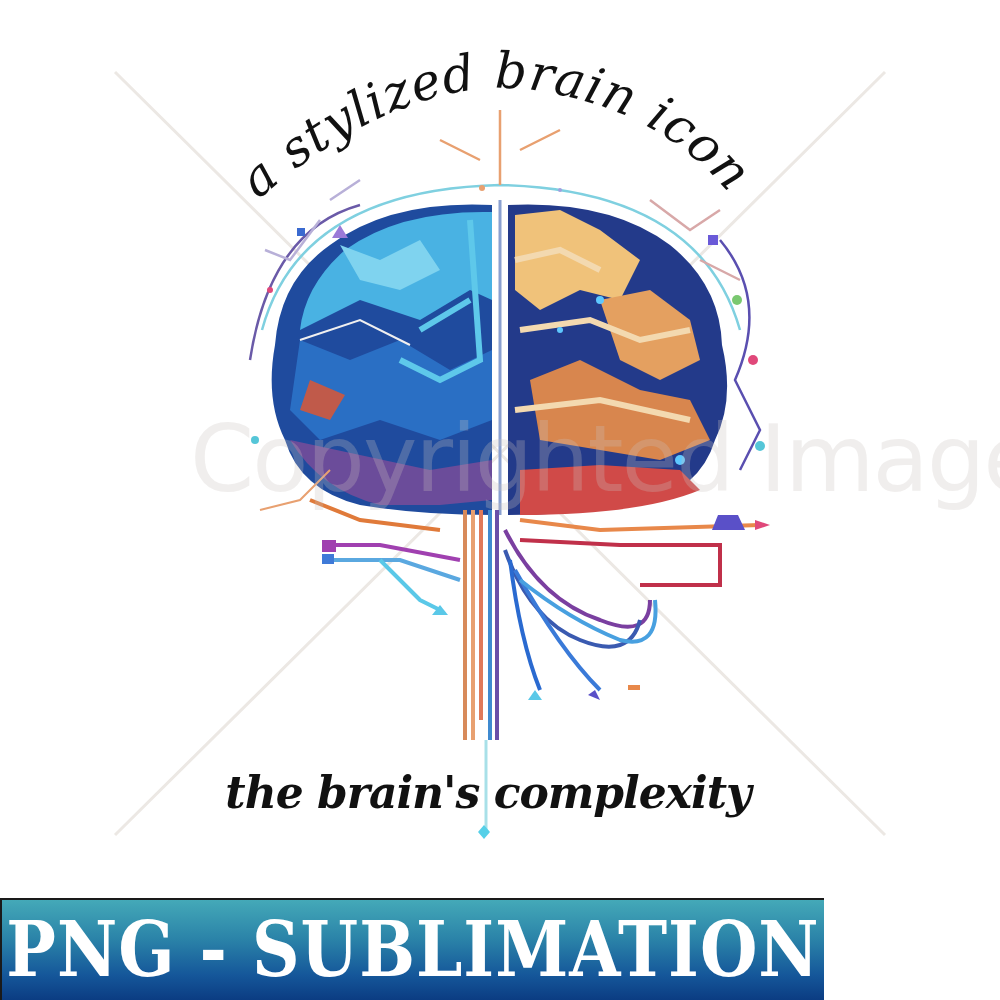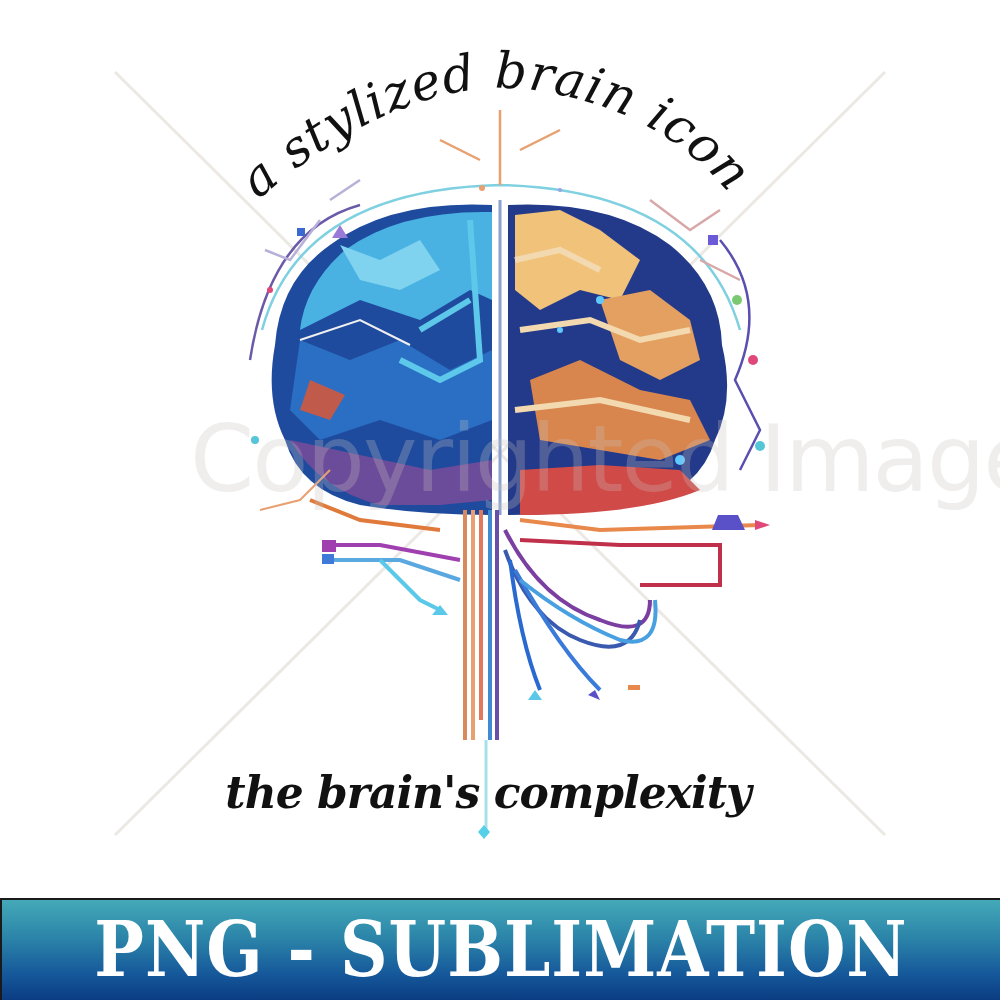--- a/index.html
+++ b/index.html
@@ -10,21 +10,21 @@
     }
     .canvas { position: absolute; left: 0; top: 0; width: 1000px; height: 898px; background: #fff; }
     .art-svg { position: absolute; left: 0; top: 0; width: 1000px; height: 898px; }
     .watermark {
       position: absolute; left: 190px; top: 405px; width: 640px; height: 110px;
       font-family: "DejaVu Sans", sans-serif; font-size: 92px; line-height: 110px;
       color: rgba(200,195,190,0.28); letter-spacing: -2px; white-space: nowrap;
       text-align: center; pointer-events: none;
     }
     .banner {
-      position: absolute; left: 0; top: 898px; width: 1000px; height: 102px;
+      position: absolute; left: 0; top: 898px; width: 824px; height: 102px;
       background: linear-gradient(to bottom, #44a9b8 0%, #2a82a8 40%, #15579a 75%, #0b3c82 100%);
       border-top: 2px solid #1a1a1a; border-left: 2px solid #1a1a1a;
       box-sizing: border-box;
       display: flex; align-items: center; justify-content: center;
     }
     .banner-text {
       color: #ffffff; font-family: "DejaVu Serif", serif; font-weight: bold;
       font-size: 66px; letter-spacing: 1px; transform: scaleY(1.15);
     }
     .caption-top, .caption-bottom { position: absolute; left: 0; top: 0; width: 1000px; height: 898px; pointer-events: none; }

